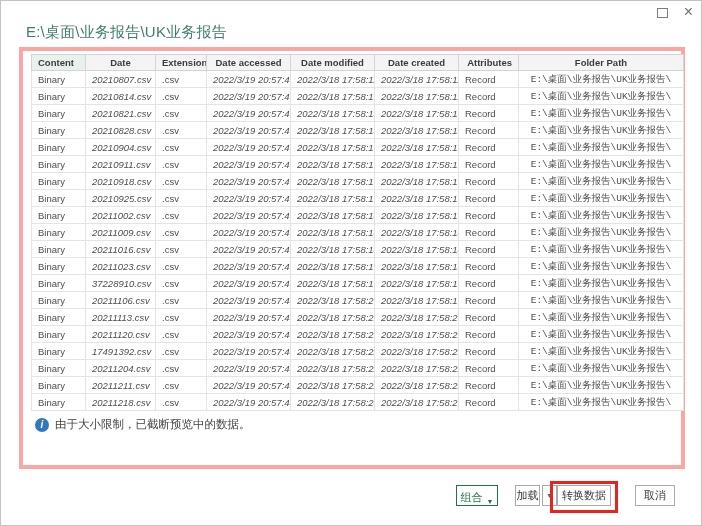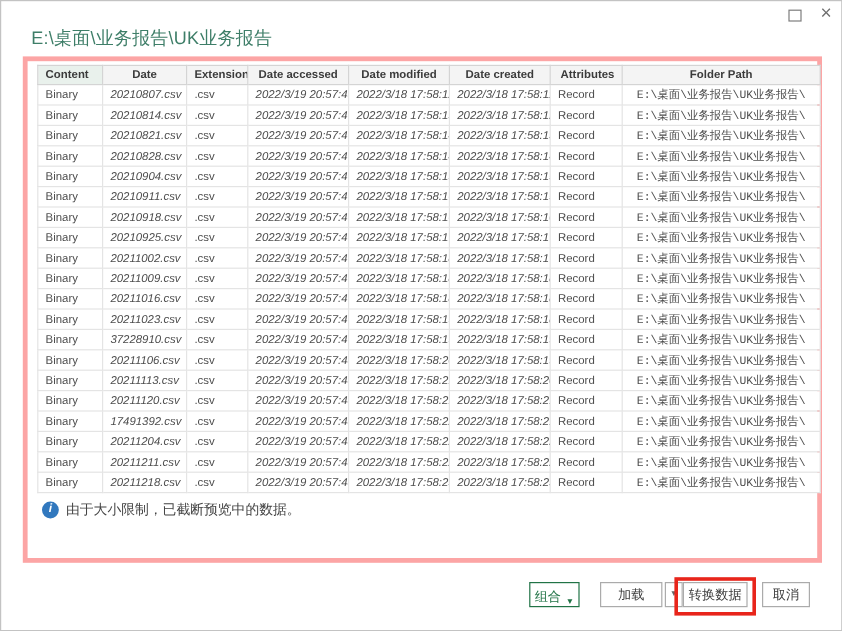--- a/index.html
+++ b/index.html
@@ -94,29 +94,29 @@
     border:1px solid #ababab; color:#3b3b3b;
     font-size:11px; font-family:"Liberation Sans",sans-serif;
     display:flex; align-items:center; justify-content:center;
     cursor:default; white-space:nowrap;
   }
   .btn-combine {
     border:1px solid #217346; color:#217346;
     width:42px; gap:4px;align-items:flex-end;
   }
   .btn-combine .caret { font-size:7px; color:#217346; }
-  .btn-load { width:52px; margin-left:17px; }
+  .btn-load { width:25px; margin-left:17px; }
   .btn-load-dd { width:15px; margin-left:2px; }
   .btn-load-dd .caret { font-size:7px; color:#666; }
   .btn-transform { width:54px; position:relative; }
   .annotation-box {
     position:absolute; left:-8px; right:-8px; top:-5px; bottom:-8px;
     border:3px solid #e8251b; pointer-events:none;
   }
-  .btn-cancel { width:40px; margin-left:12px; }
+  .btn-cancel { width:40px; margin-left:24px; }
 </style>
 </head>
 <body>
 
 <div class="dialog">
 
   <div class="win-controls">
     <div class="max-btn"></div>
     <div class="close-btn">×</div>
   </div>

